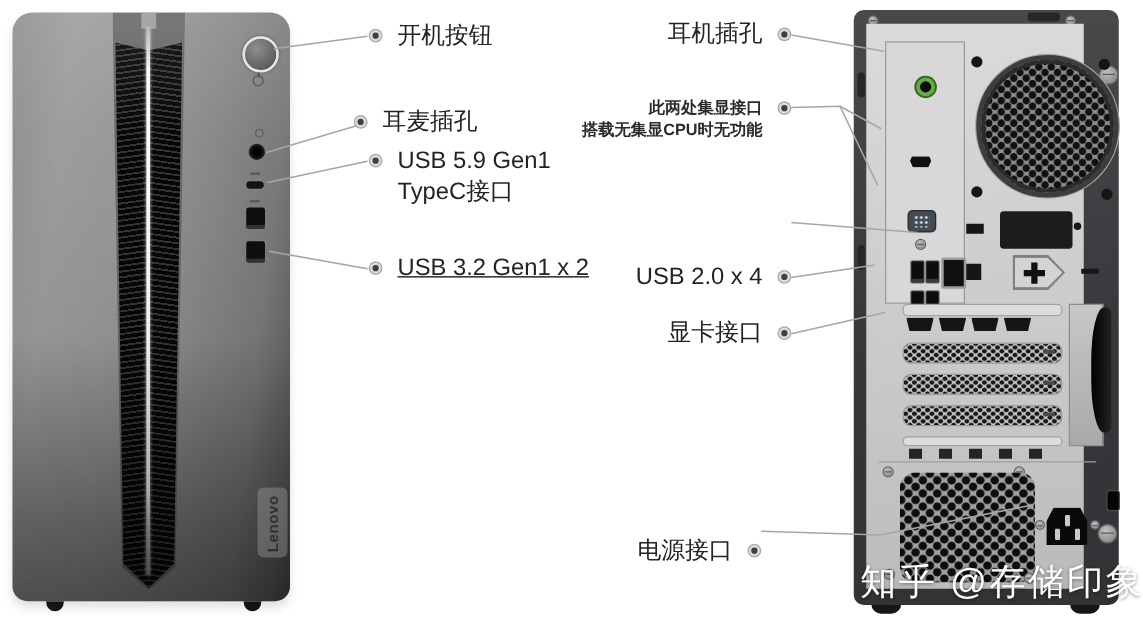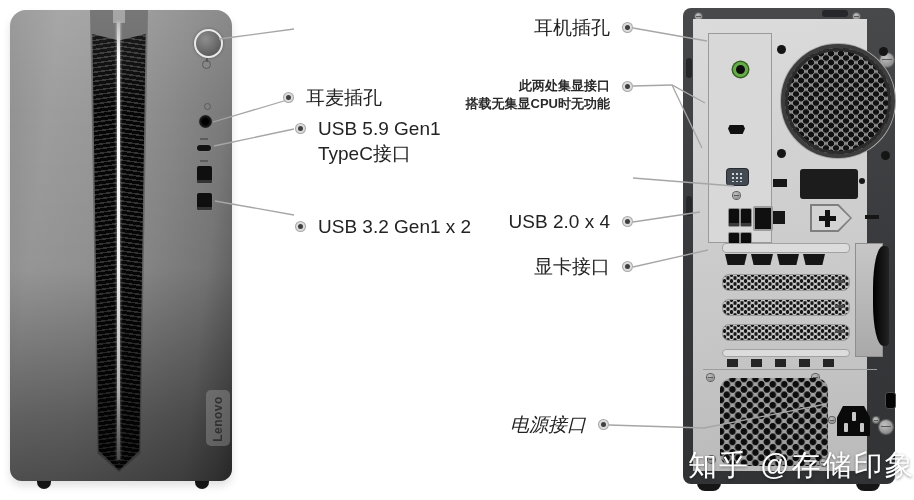--- a/index.html
+++ b/index.html
@@ -246,29 +246,33 @@
     <line x1="215" y1="201" x2="294" y2="215"></line>
     <line x1="633" y1="28" x2="707" y2="41"></line>
     <polyline points="633,86 672,85 705,103"></polyline>
     <line x1="672" y1="85" x2="702" y2="148"></line>
     <line x1="633" y1="178" x2="734" y2="186"></line>
     <line x1="633" y1="222" x2="700" y2="212"></line>
     <line x1="633" y1="267" x2="708" y2="250"></line>
     <polyline points="609,425 704,428 826,404"></polyline>
   </svg>
 
+  <div class="callout left" style="left:296px; top:16px;">
+    <span class="dot"></span>
+    <span class="txt">开机按钮</span>
+  </div>
   <div class="callout left" style="left:284px; top:85px;">
     <span class="dot"></span>
     <span class="txt">耳麦插孔</span>
   </div>
   <div class="callout left" style="left:296px; top:116px;">
     <span class="dot"></span>
     <span class="txt"><span>USB 5.9 Gen1</span><span>TypeC接口</span></span>
   </div>
-  <div class="callout left" style="left:296px; top:214px;">
+  <div class="callout left" style="left:296px; top:202px;text-decoration:underline;">
     <span class="dot"></span>
     <span class="txt">USB 3.2 Gen1 x 2</span>
   </div>
 
   <div class="callout right" style="right:282px; top:15px;">
     <span class="txt">耳机插孔</span>
     <span class="dot"></span>
   </div>
   <div class="callout right note-row" style="right:282px; top:77px;">
     <span class="note">
@@ -278,20 +282,20 @@
     <span class="dot"></span>
   </div>
   <div class="callout right" style="right:282px; top:209px;">
     <span class="txt">USB 2.0 x 4</span>
     <span class="dot"></span>
   </div>
   <div class="callout right" style="right:282px; top:254px;">
     <span class="txt">显卡接口</span>
     <span class="dot"></span>
   </div>
-  <div class="callout right" style="right:306px; top:412px;font-style:italic;">
+  <div class="callout right" style="right:306px; top:428px;">
     <span class="txt">电源接口</span>
     <span class="dot"></span>
   </div>
 
   <div class="watermark">知乎 @存储印象</div>
 
 </div>
 
 </body></html>

